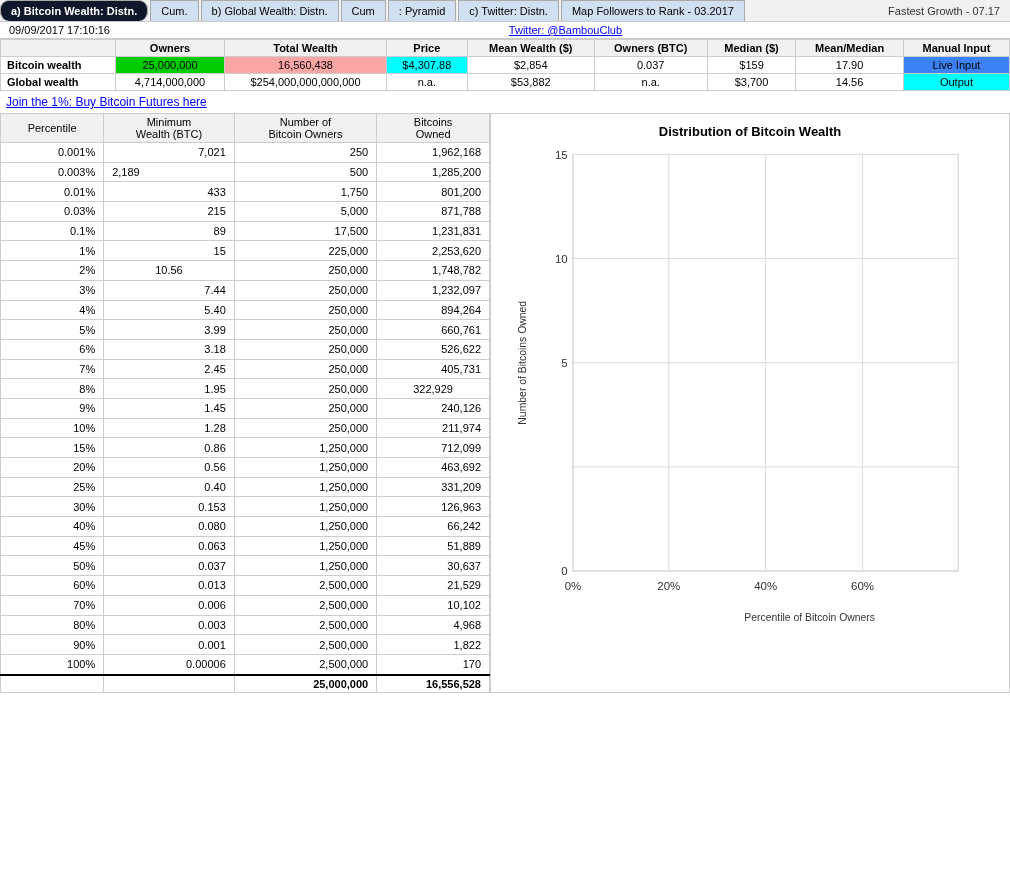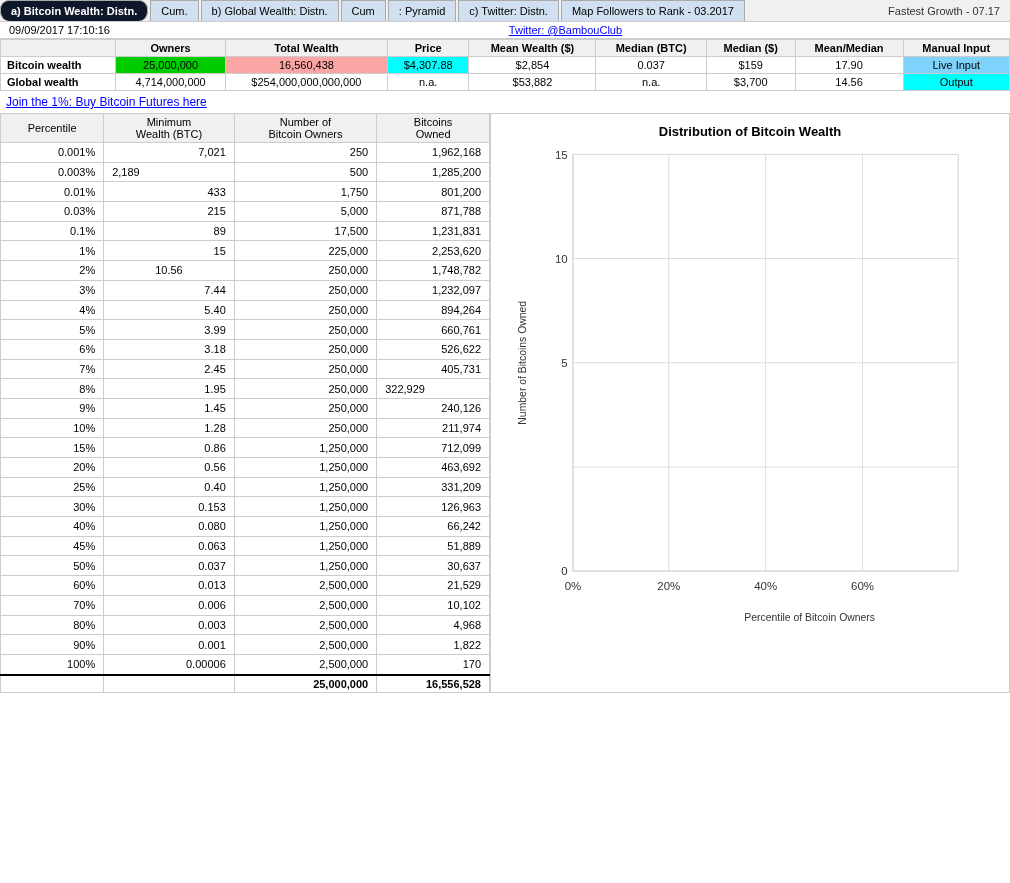--- a/index.html
+++ b/index.html
@@ -18,21 +18,21 @@
 
     
     .main-table { width: 100%; border-collapse: collapse; }
     .main-table td, .main-table th { border: 1px solid #ccc; padding: 2px 6px; text-align: center; font-size: 11px; white-space: nowrap; }
     .main-table th { background: #f0f0f0; }
     .main-table .row-label { text-align: left; font-weight: bold; }
     
     .cell-green { background: #00cc00; color: #000; }
     .cell-yellow { background: #fca5a5; color: #000; }
     .cell-cyan { background: #00ffff; color: #000; }
-    .cell-liveinput { background: #7dd3fc; color: #000; }
+    .cell-liveinput { background: #3b82f6; color: #000; }
     .cell-output { background: #00ffff; color: #000; }
     .cell-manual { background: #00cc00; color: #000; }
 
     
     .join-link { color: blue; text-decoration: underline; cursor: pointer; padding: 4px 6px; display: block; font-size: 12px; }
 
     
     .content-area { display: flex; }
     
     
@@ -68,21 +68,21 @@
 </div>
 
 <table class="main-table">
   <thead>
     <tr>
       <th></th>
       <th>Owners</th>
       <th>Total Wealth</th>
       <th>Price</th>
       <th>Mean Wealth ($)</th>
-      <th>Median (BTC)</th>
+      <th>Owners (BTC)</th>
       <th>Median ($)</th>
       <th>Mean/Median</th>
       <th class="cell-manual">Manual Input</th>
     </tr>
   </thead>
   <tbody>
     <tr>
       <td class="row-label">Bitcoin wealth</td>
       <td class="cell-green">25,000,000</td>
       <td class="cell-yellow">16,560,438</td>
@@ -190,21 +190,21 @@
         <tr>
     <td style="text-align:right">7%</td>
     <td style="text-align:right">2.45</td>
     <td style="text-align:right">250,000</td>
     <td style="text-align:right">405,731</td>
   </tr>
         <tr>
     <td style="text-align:right">8%</td>
     <td style="text-align:right">1.95</td>
     <td style="text-align:right">250,000</td>
-    <td style="text-align:left">322,929</td>
+    <td style="text-align:center">322,929</td>
   </tr>
         <tr>
     <td style="text-align:right">9%</td>
     <td style="text-align:right">1.45</td>
     <td style="text-align:right">250,000</td>
     <td style="text-align:right">240,126</td>
   </tr>
         <tr>
     <td style="text-align:right">10%</td>
     <td style="text-align:right">1.28</td>

